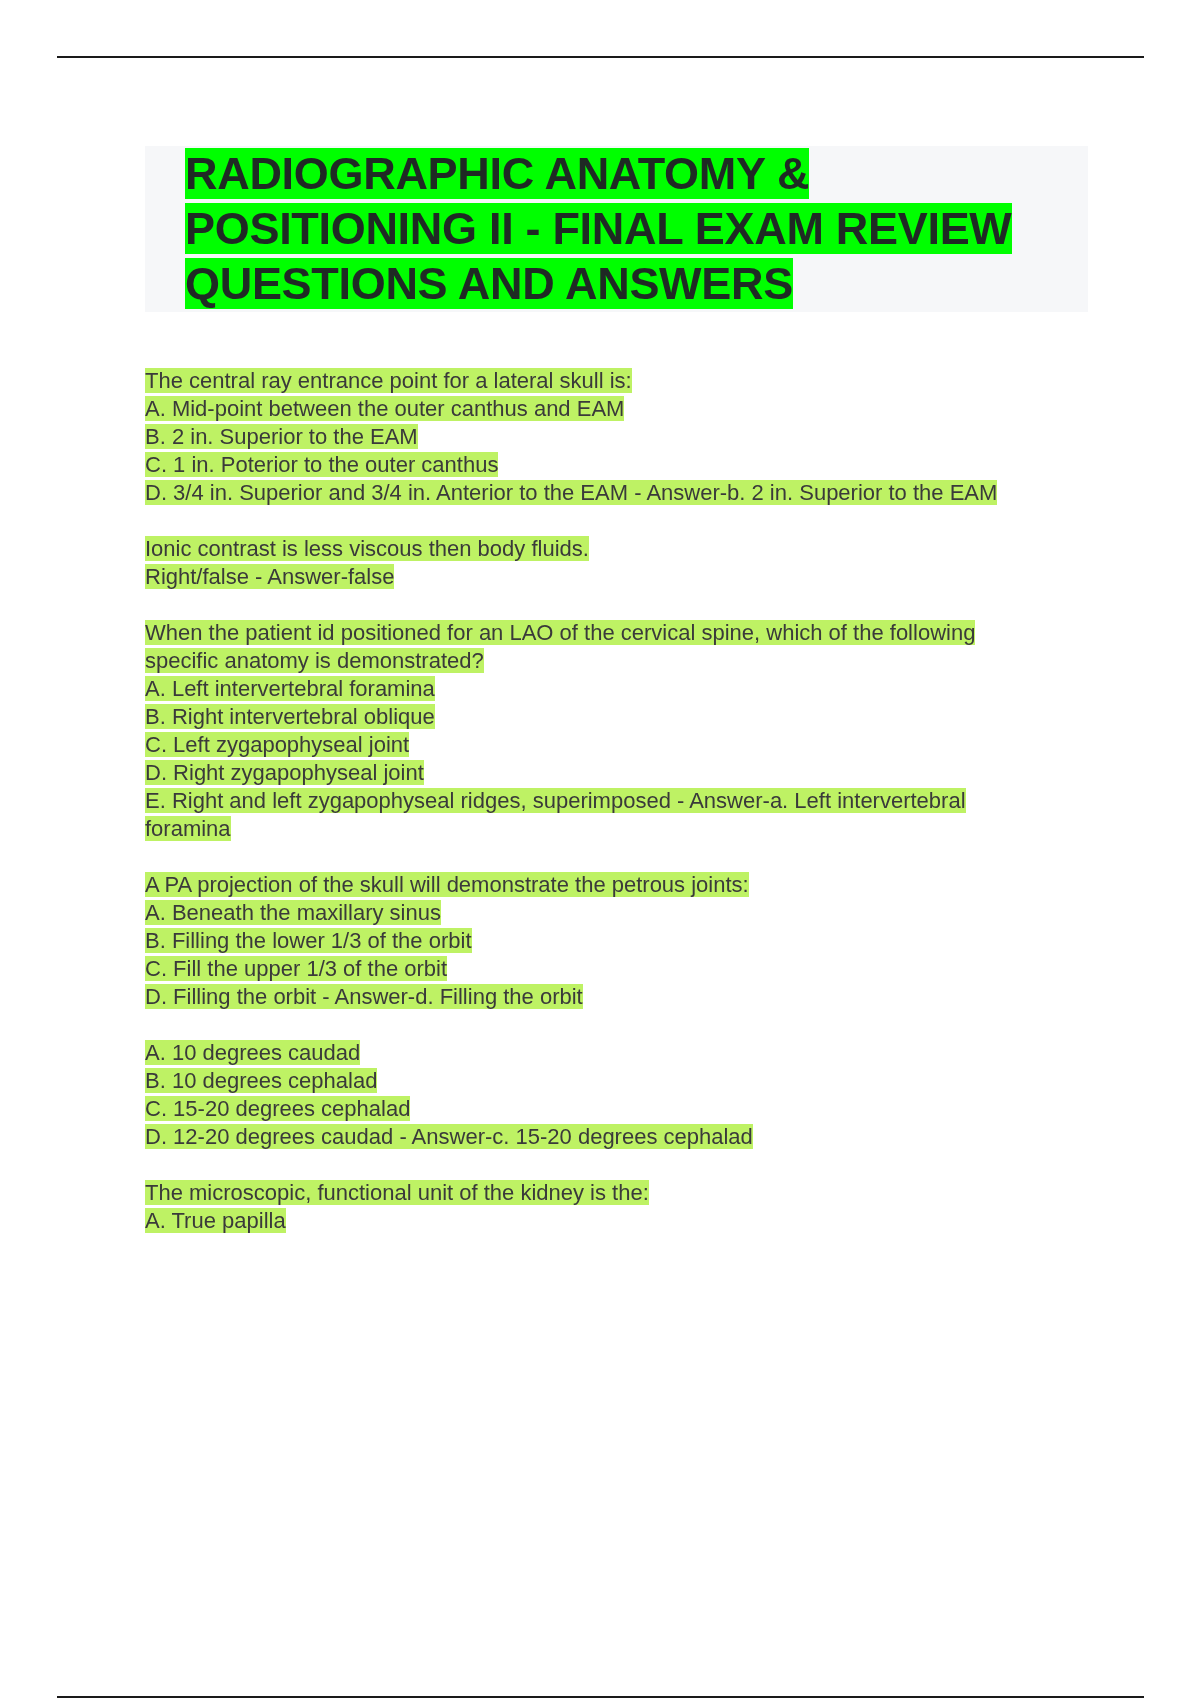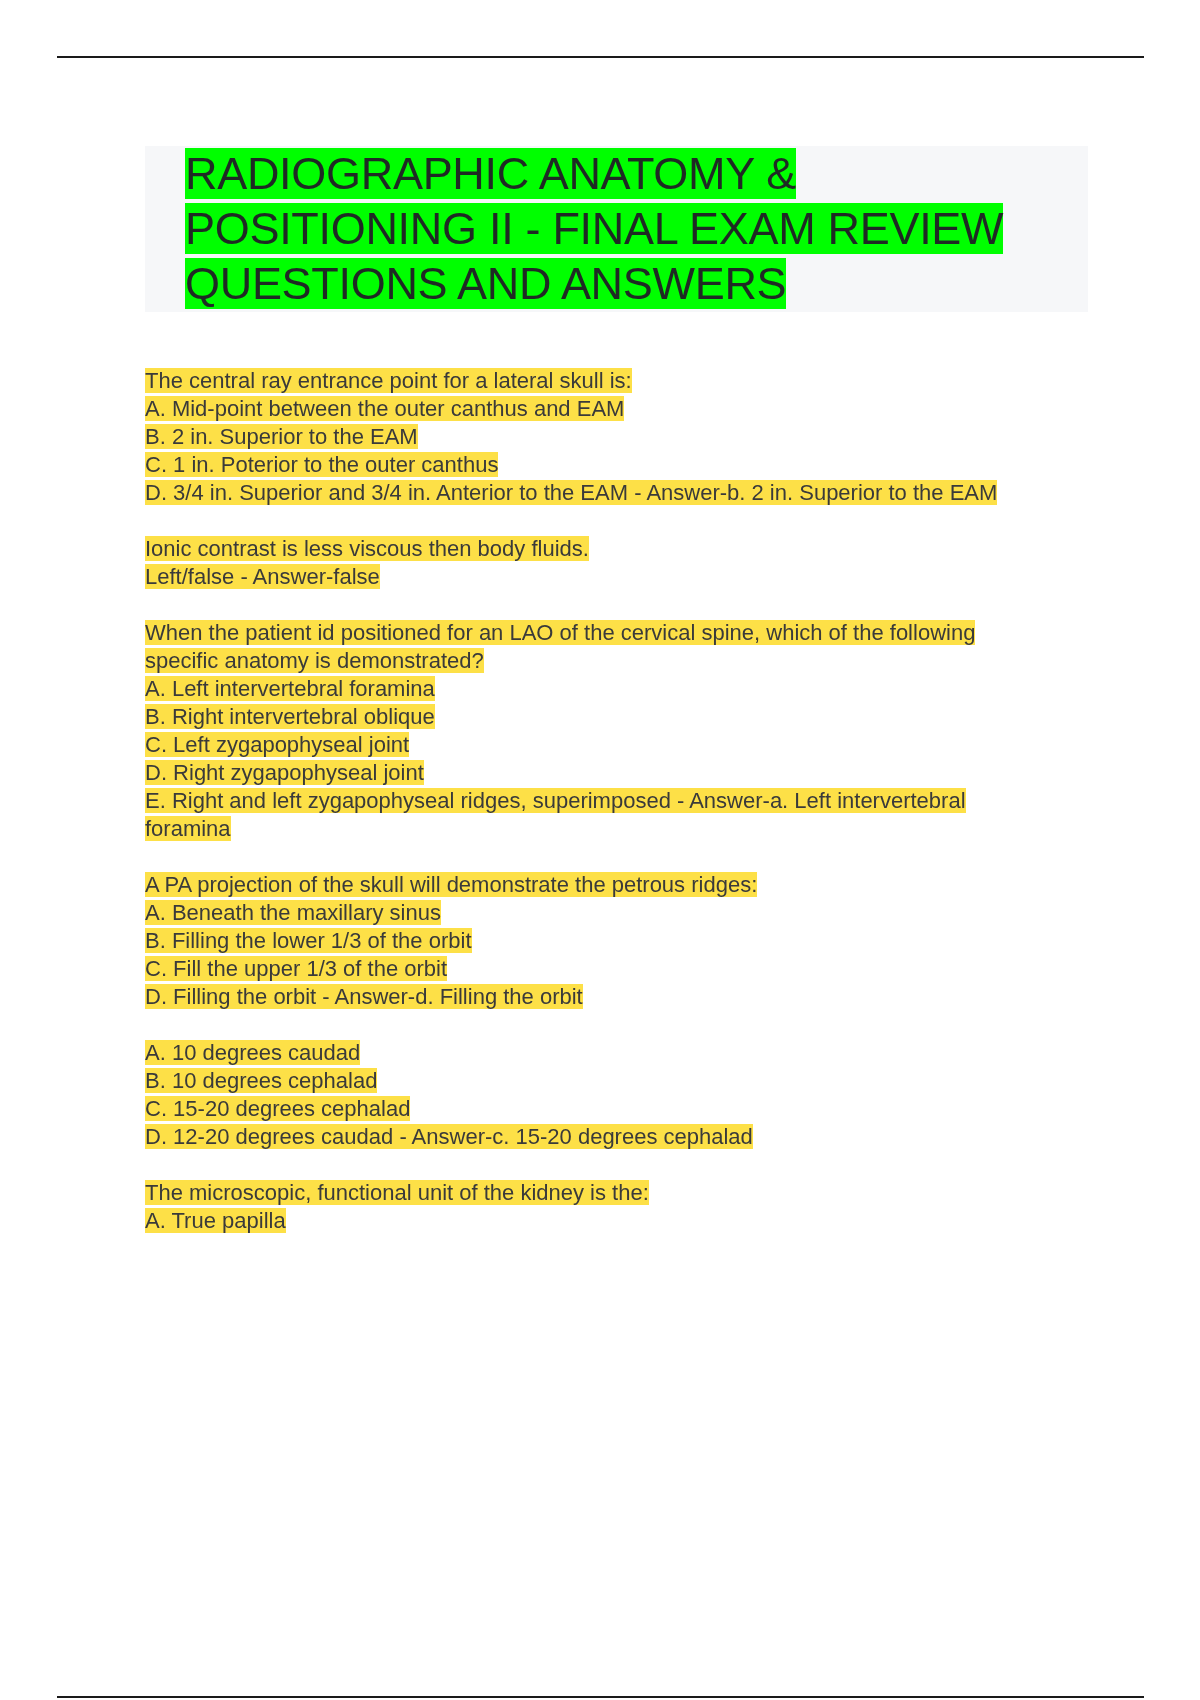--- a/index.html
+++ b/index.html
@@ -8,29 +8,29 @@
       font-family: "Liberation Sans", sans-serif; color: #333333;
     }
     .rule { position: absolute; left: 57px; width: 1087px; height: 2px; background: #1a1a1a; }
     .rule.top { top: 56px; }
     .rule.bottom { top: 1696px; }
     .title-block {
       position: absolute; left: 145px; top: 146px; width: 943px; height: 166px;
       background: #f6f7f9;
     }
     .title {
-      margin: 0; font-weight: normal; font-size: 45px; line-height: 55px; color: #1f2a24;
+      margin: 0; font-weight: bold; font-size: 45px; line-height: 55px; color: #1f2a24;
       letter-spacing: -0.3px;
       padding-left: 40px;
     }
     .title span.hl { background: #00ff00; }
     .content { position: absolute; left: 145px; top: 367px; width: 960px; }
     .qa { margin: 0 0 28px 0; }
     .line { font-size: 22px; line-height: 28px; color: #3a3a3a; white-space: pre-wrap; }
-    .line span { background: #fde047; }
+    .line span { background: #bef264; }
   </style>
 </head>
 <body>
 
 <div class="rule top"></div>
 
 <div class="title-block">
   <h1 class="title">
     <span class="hl">RADIOGRAPHIC ANATOMY &amp;</span><br>
     <span class="hl">POSITIONING II - FINAL EXAM REVIEW</span><br>
@@ -42,37 +42,37 @@
   <div class="qa">
     <div class="line"><span>The central ray entrance point for a lateral skull is:</span></div>
     <div class="line"><span>A. Mid-point between the outer canthus and EAM</span></div>
     <div class="line"><span>B. 2 in. Superior to the EAM</span></div>
     <div class="line"><span>C. 1 in. Poterior to the outer canthus</span></div>
     <div class="line"><span>D. 3/4 in. Superior and 3/4 in. Anterior to the EAM - Answer-b. 2 in. Superior to the EAM</span></div>
   </div>
 
   <div class="qa">
     <div class="line"><span>Ionic contrast is less viscous then body fluids.</span></div>
-    <div class="line"><span>Left/false - Answer-false</span></div>
+    <div class="line"><span>Right/false - Answer-false</span></div>
   </div>
 
 
   <div class="qa">
     <div class="line"><span>When the patient id positioned for an LAO of the cervical spine, which of the following</span></div>
     <div class="line"><span>specific anatomy is demonstrated?</span></div>
     <div class="line"><span>A. Left intervertebral foramina</span></div>
     <div class="line"><span>B. Right intervertebral oblique</span></div>
     <div class="line"><span>C. Left zygapophyseal joint</span></div>
     <div class="line"><span>D. Right zygapophyseal joint</span></div>
     <div class="line"><span>E. Right and left zygapophyseal ridges, superimposed - Answer-a. Left intervertebral</span></div>
     <div class="line"><span>foramina</span></div>
   </div>
 
   <div class="qa">
-    <div class="line"><span>A PA projection of the skull will demonstrate the petrous ridges:</span></div>
+    <div class="line"><span>A PA projection of the skull will demonstrate the petrous joints:</span></div>
     <div class="line"><span>A. Beneath the maxillary sinus</span></div>
     <div class="line"><span>B. Filling the lower 1/3 of the orbit</span></div>
     <div class="line"><span>C. Fill the upper 1/3 of the orbit</span></div>
     <div class="line"><span>D. Filling the orbit - Answer-d. Filling the orbit</span></div>
   </div>
 
   <div class="qa">
     <div class="line"><span>A. 10 degrees caudad</span></div>
     <div class="line"><span>B. 10 degrees cephalad</span></div>
     <div class="line"><span>C. 15-20 degrees cephalad</span></div>

